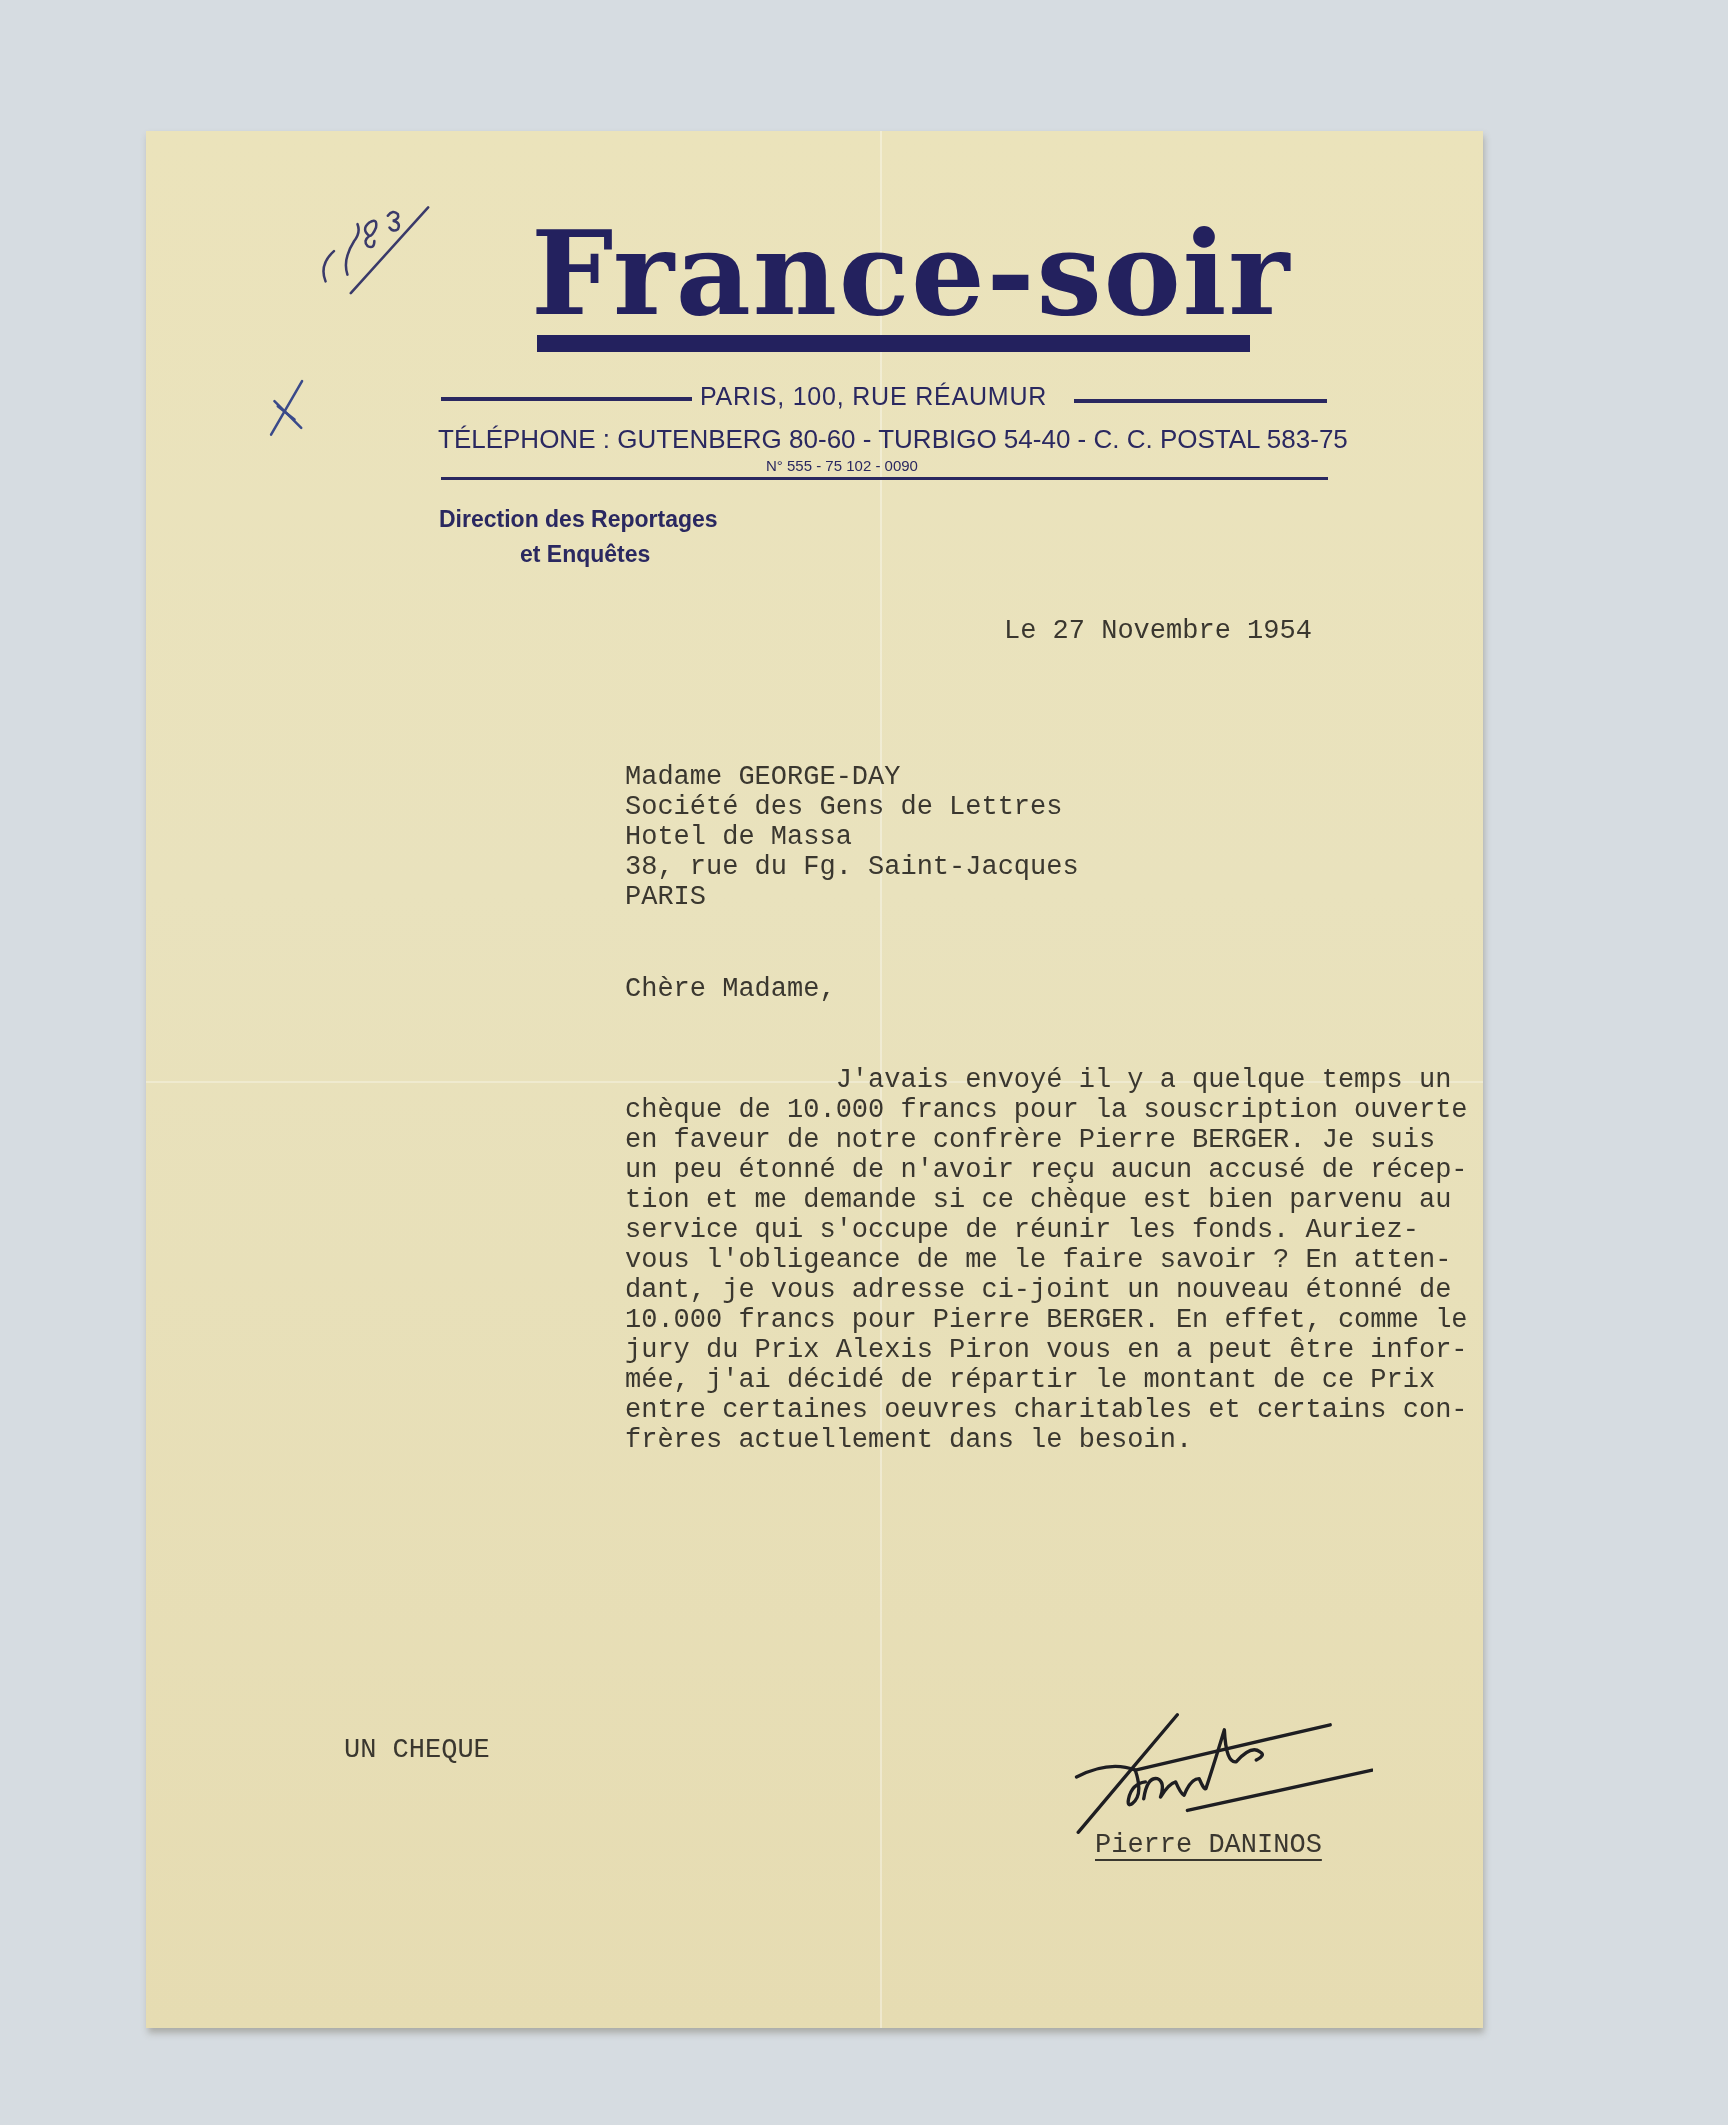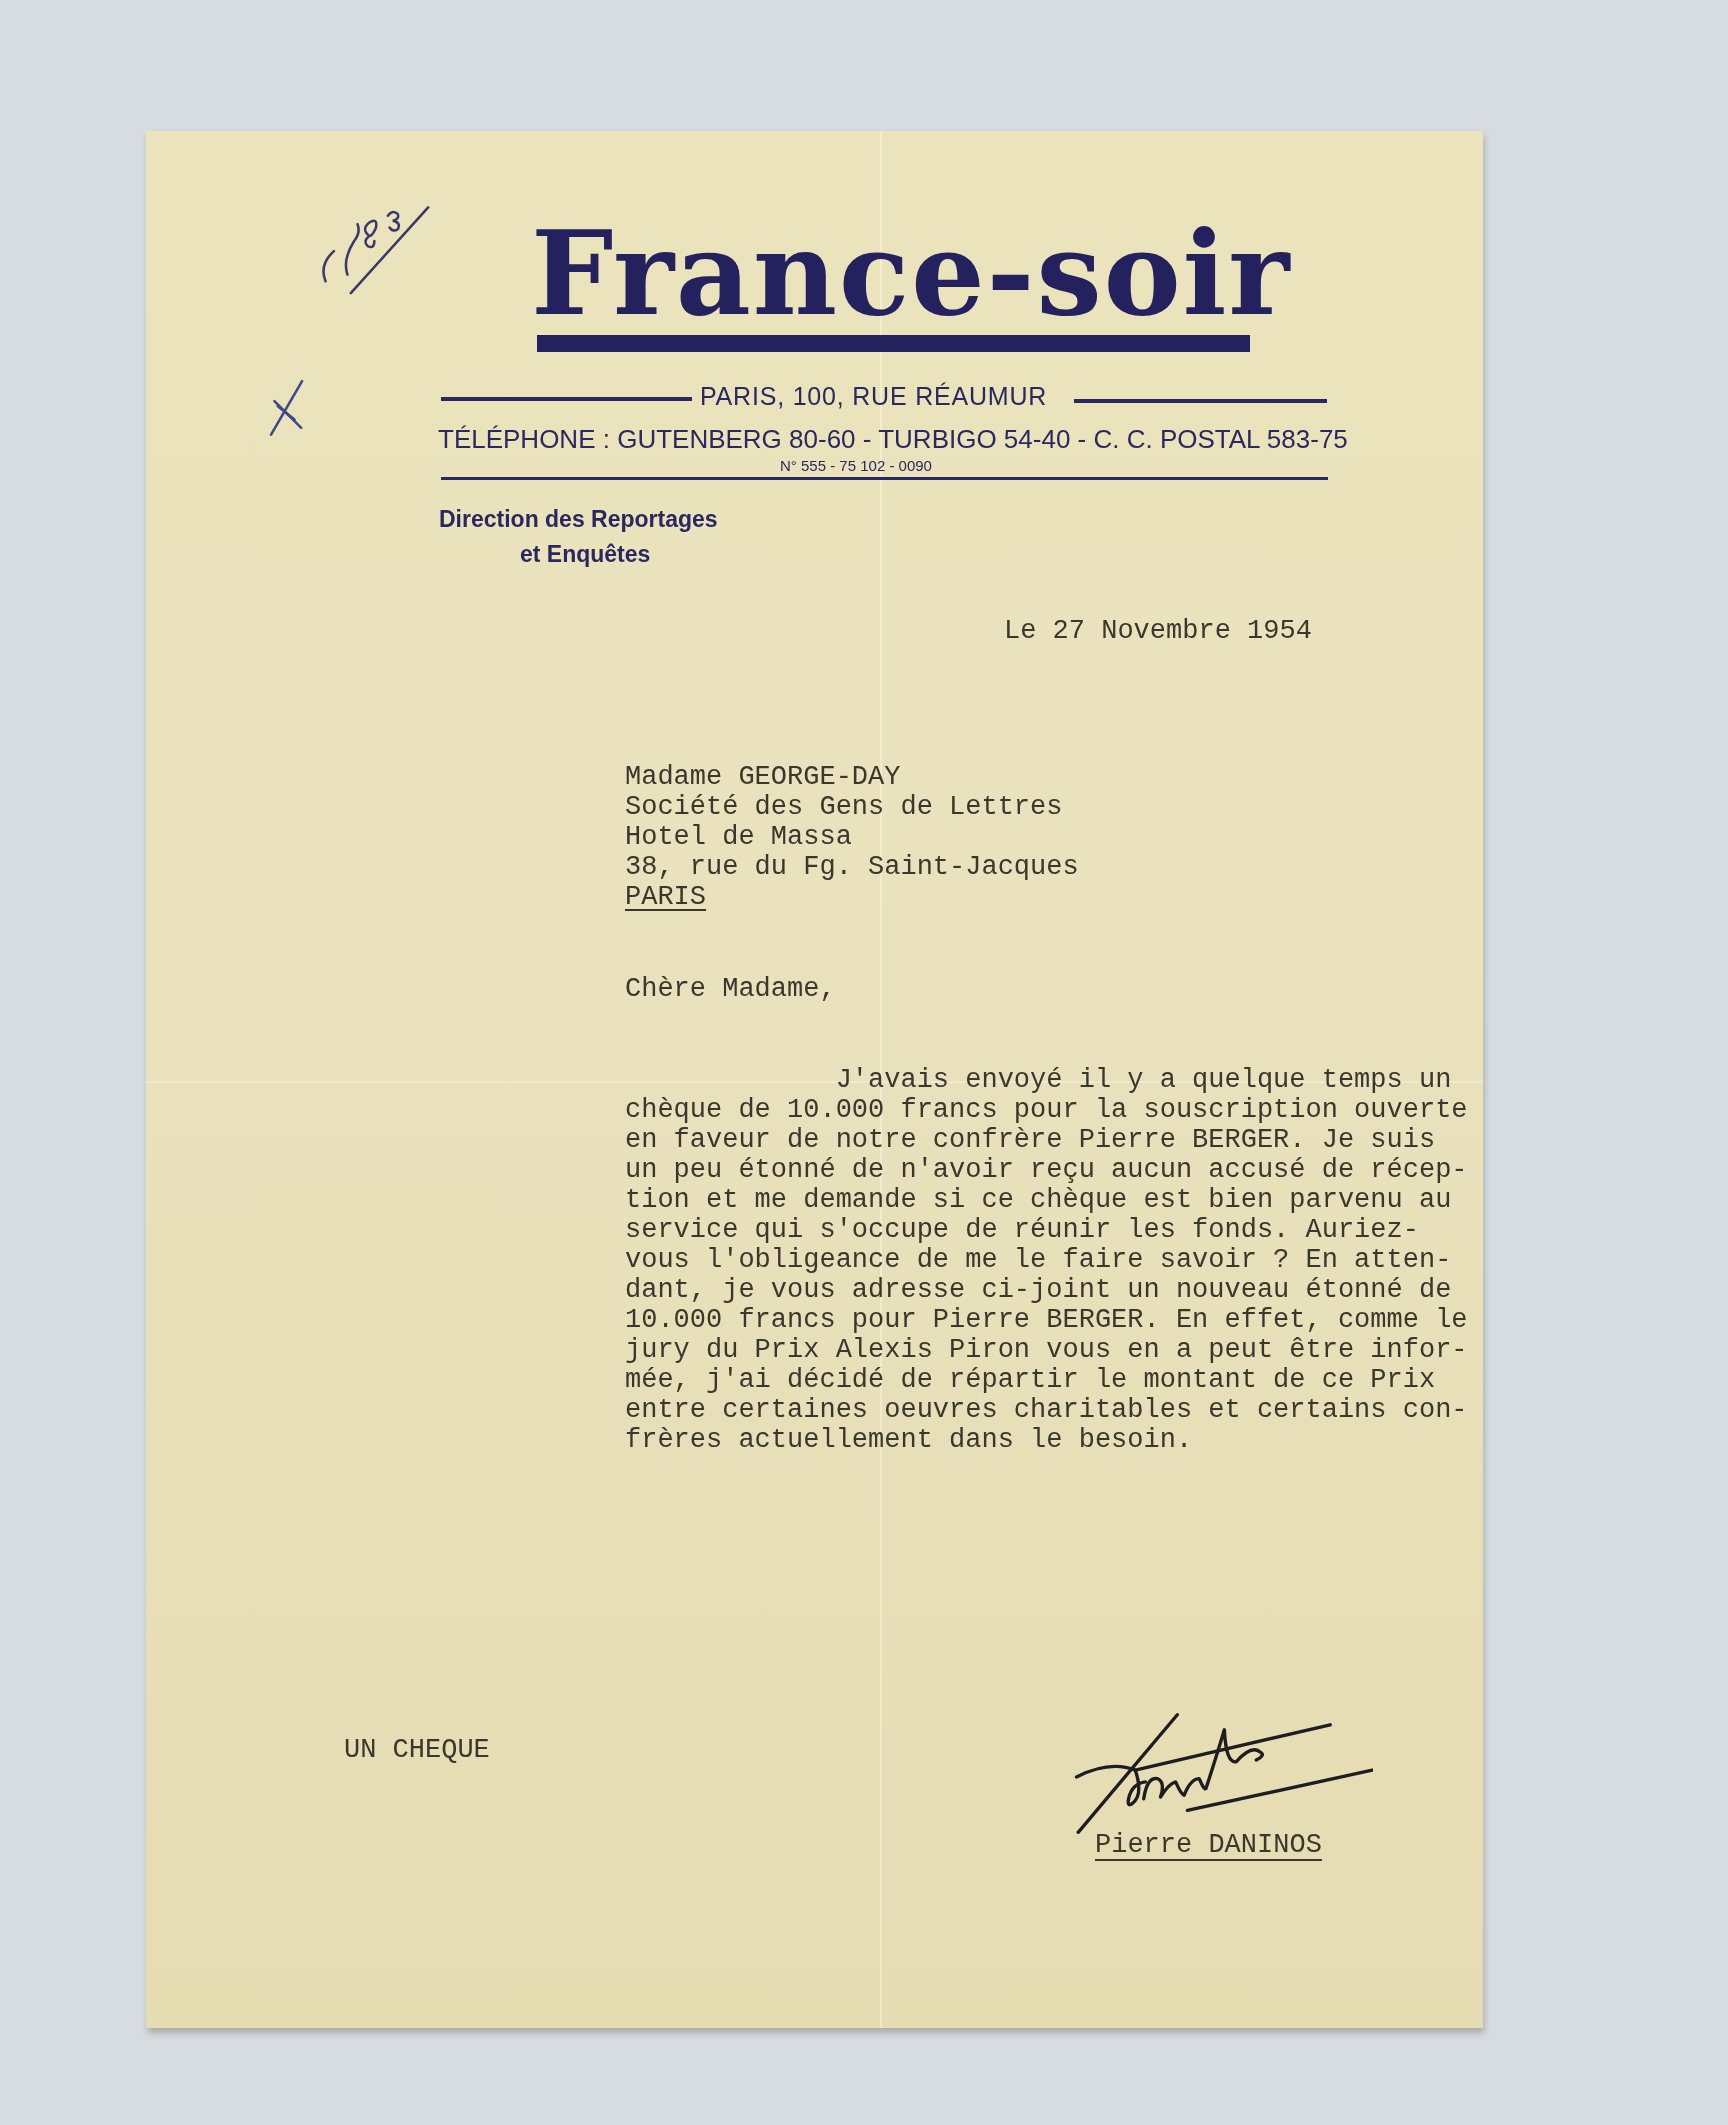--- a/index.html
+++ b/index.html
@@ -8,21 +8,21 @@
     background:linear-gradient(180deg,#ebe3bb 0%,#e9e2bd 40%,#e6dcb2 100%);
     box-shadow:1.7px 5px 6.7px rgba(90,80,60,0.35);}
   .fold-v{position:absolute;left:734px;top:0;width:1.7px;height:100%;background:rgba(255,255,255,0.35);}
   .fold-h{position:absolute;left:0;top:950px;width:100%;height:1.7px;background:rgba(255,255,255,0.3);}
   .logo{position:absolute;left:385px;top:84px;font-family:"DejaVu Serif",serif;font-weight:bold;font-size:116px;letter-spacing:1.7px;color:#23215e;line-height:1;}
   .logo-bar{position:absolute;left:391px;top:204px;width:713px;height:17px;background:#23215e;}
   .rule{position:absolute;height:4.2px;background:#2a2860;}
   .hdr-text{position:absolute;font-family:"Liberation Sans",sans-serif;color:#2a2860;white-space:nowrap;}
   .addr{left:554px;top:251px;font-size:25px;letter-spacing:0.8px;}
   .tel{left:292px;top:293px;font-size:26px;}
-  .num{left:634px;top:326px;font-size:15px;}
+  .num{left:620px;top:326px;font-size:15px;}
   .dept{font-size:23px;font-weight:bold;}
   .typed{position:absolute;font-family:"Liberation Mono",monospace;color:#3a372f;font-size:27px;white-space:pre;line-height:30px;}
   .hand{position:absolute;}
 </style>
 </head>
 <body>
 
 <div class="paper">
   <div class="fold-v"></div>
   <div class="fold-h"></div>
@@ -60,21 +60,21 @@
   <div class="hdr-text dept" style="left:293px;top:375px;">Direction des Reportages</div>
   <div class="hdr-text dept" style="left:374px;top:410px;">et Enquêtes</div>
 
   <div class="typed" style="left:858px;top:485px;">Le 27 Novembre 1954</div>
 
   <div style="position:absolute;left:479px;top:631px;">
     <div class="typed" style="position:relative">Madame GEORGE-DAY</div>
     <div class="typed" style="position:relative">Société des Gens de Lettres</div>
     <div class="typed" style="position:relative">Hotel de Massa</div>
     <div class="typed" style="position:relative">38, rue du Fg. Saint-Jacques</div>
-    <div class="typed" style="position:relative;text-decoration:underline;text-underline-offset:5px;">PARIS</div>
+    <div class="typed" style="position:relative;text-underline-offset:5px;">PARIS</div>
   </div>
 
   <div class="typed" style="left:479px;top:843px;text-align:right;">Chère Madame,</div>
 
   <div style="position:absolute;left:479px;top:934px;">
     <div class="typed" style="position:relative">             J'avais envoyé il y a quelque temps un</div>
     <div class="typed" style="position:relative">chèque de 10.000 francs pour la souscription ouverte</div>
     <div class="typed" style="position:relative">en faveur de notre confrère Pierre BERGER. Je suis</div>
     <div class="typed" style="position:relative">un peu étonné de n'avoir reçu aucun accusé de récep-</div>
     <div class="typed" style="position:relative">tion et me demande si ce chèque est bien parvenu au</div>

